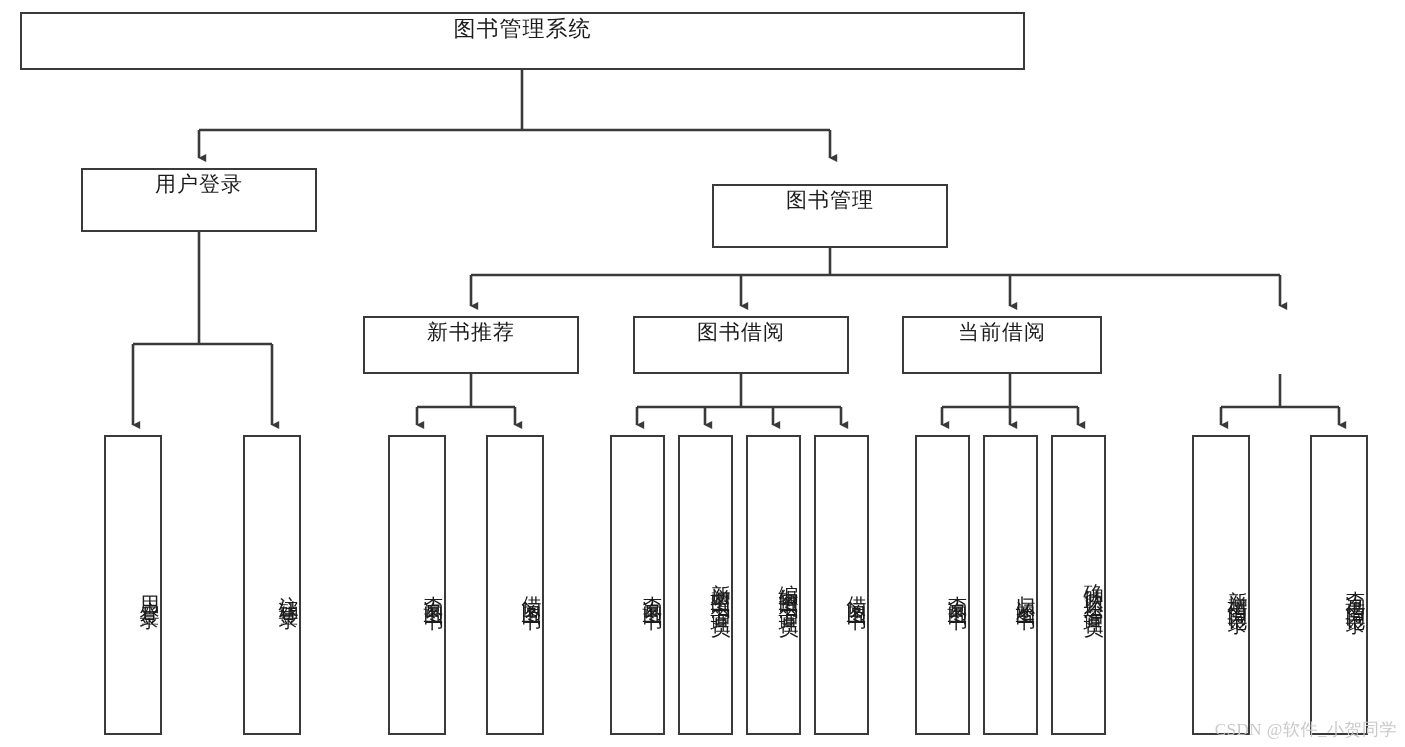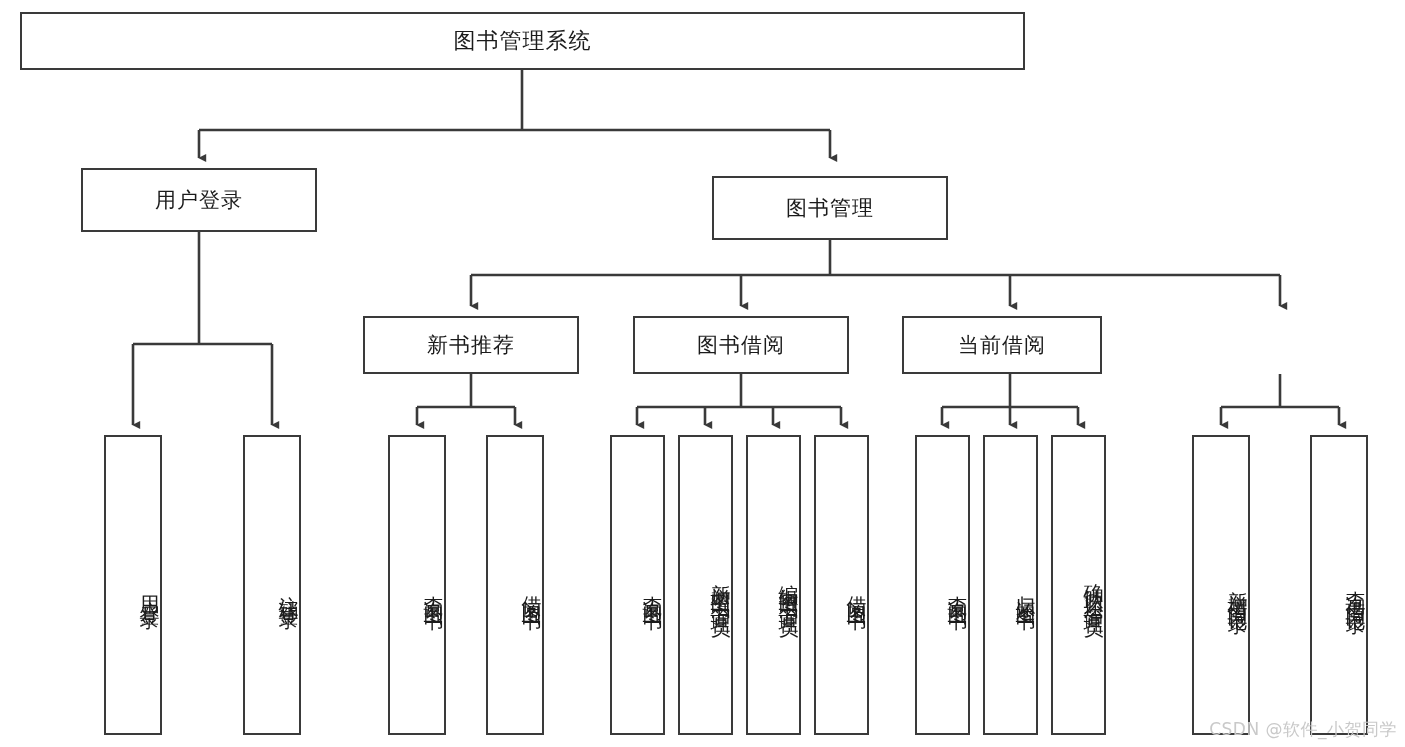--- a/index.html
+++ b/index.html
@@ -13,21 +13,20 @@
   }
   #diagram-root{position:absolute;left:0;top:0;width:1405px;height:747px;}
   svg.connectors{position:absolute;left:0;top:0;width:1405px;height:747px;pointer-events:none;}
 
   .node{
     position:absolute;
     box-sizing:border-box;
     background:#ffffff;
     border:2px solid #3a3a3a;
     display:flex;
-    align-items:center;
     justify-content:center;
     color:#1b1b1b;
     z-index:2;
   }
   .node.horiz{
     font-size:21px;
     letter-spacing:1px;
     white-space:nowrap;
   }
   .node.root{font-size:22px;}
@@ -50,20 +49,21 @@
   }
   .watermark{
     position:absolute;
     right:8px;
     bottom:6px;
     font-size:17px;
     color:#c9c9c9;
     letter-spacing:0.5px;
     z-index:5;
     white-space:nowrap;
+    font-family:Liberation Serif, serif;
   }
 </style>
 </head>
 <body>
 
 <div id="diagram-root">
 
   <svg class="connectors" viewBox="0 0 1405 747" xmlns="http://www.w3.org/2000/svg">
     <defs>
       <marker id="arrowhead" markerWidth="9" markerHeight="9" refX="4.5" refY="7.6" orient="auto" markerUnits="userSpaceOnUse">
@@ -114,21 +114,21 @@
     </g>
   </svg>
 
   <div class="node horiz root" style="left: 20px; top: 12px; width: 1005px; height: 58px;">
     <span>图书管理系统</span>
   </div>
 
   <div class="node horiz" style="left: 81px; top: 168px; width: 236px; height: 64px;">
     <span>用户登录</span>
   </div>
-  <div class="node horiz" style="left: 712px; top: 176px; width: 236px; height: 64px;">
+  <div class="node horiz" style="left: 712px; top: 184px; width: 236px; height: 64px;">
     <span>图书管理</span>
   </div>
 
   <div class="node horiz" style="left: 633px; top: 316px; width: 216px; height: 58px;">
     <span>图书借阅</span>
   </div>
   <div class="node horiz" style="left: 363px; top: 316px; width: 216px; height: 58px;">
     <span>新书推荐</span>
   </div>
   <div class="node horiz" style="left: 902px; top: 316px; width: 200px; height: 58px;">

